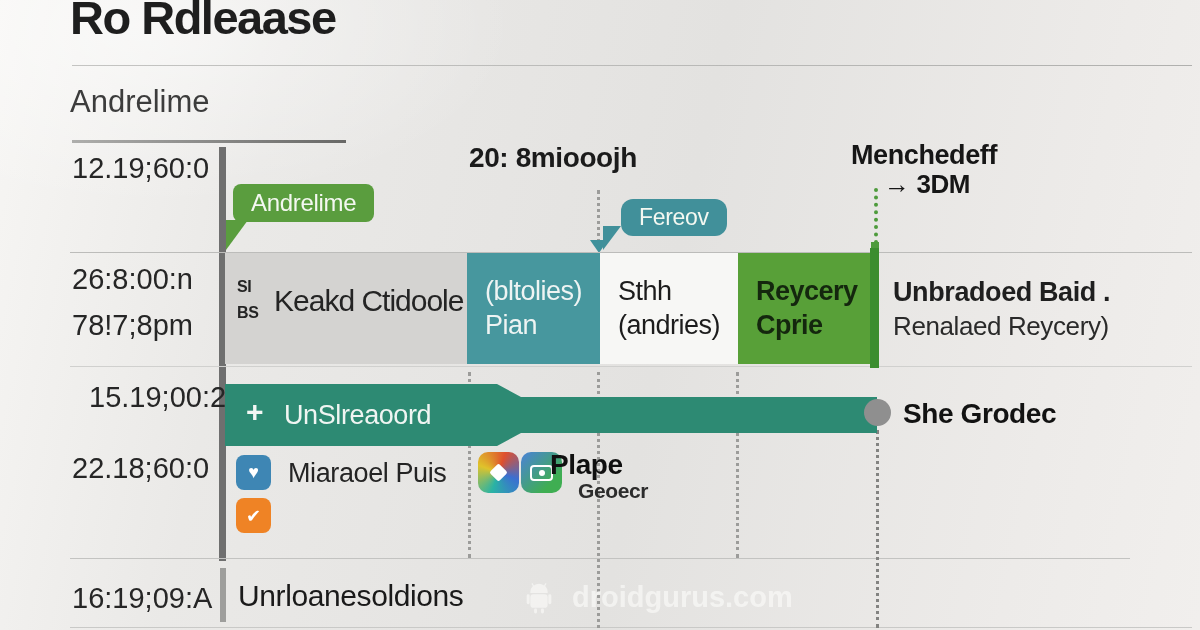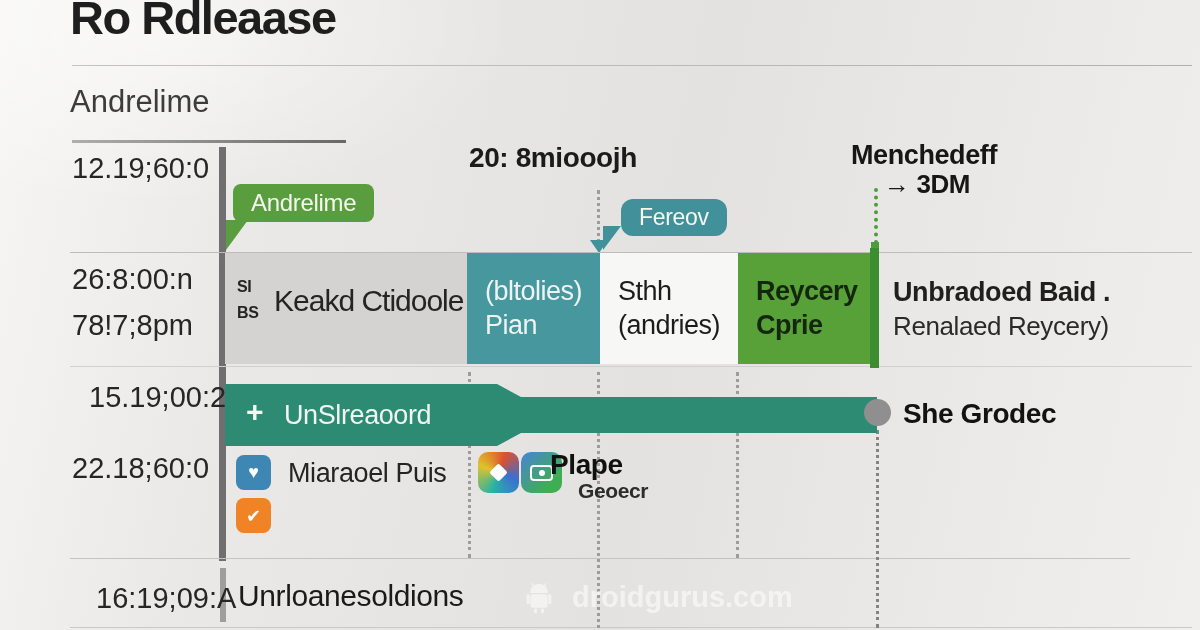--- a/index.html
+++ b/index.html
@@ -34,21 +34,21 @@
   <div class="abs" style="left:72px;top:140px;width:274px;height:3px;background:linear-gradient(to right,#aeaeac,#686866);"></div>
 
   <div class="abs" style="left:219px;top:147px;width:7px;height:414px;background:#6f6f6f;"></div>
   <div class="abs" style="left:220px;top:568px;width:6px;height:54px;background:#9e9e9c;"></div>
 
   <div class="abs time" style="left:72px;top:152px;">12.19;60:0</div>
   <div class="abs time" style="left:72px;top:263px;">26:8:00:n</div>
   <div class="abs time" style="left:72px;top:309px;">78!7;8pm</div>
   <div class="abs time" style="left:72px;top:381px;margin-left:17px;">15.19;00:2</div>
   <div class="abs time" style="left:72px;top:452px;">22.18;60:0</div>
-  <div class="abs time" style="left:72px;top:582px;margin-left:24px;">16:19;09:A</div>
+  <div class="abs time" style="left:72px;top:582px;">16:19;09:A</div>
 
   <div class="abs t bold" style="left:469px;top:142px;font-size:28px;color:#1b1b1b;">20: 8miooojh</div>
   <div class="abs t bold" style="left:851px;top:140px;font-size:27px;color:#161616;">Menchedeff</div>
   <div class="abs t bold" style="left:884px;top:169px;font-size:26px;color:#161616;">→ 3DM</div>
 
   <div class="abs bubble" style="left: 233px; top: 184px; background: rgb(90, 157, 62);">
     <span>Andrelime</span>
   </div>
   <div class="abs tail" style="left:226px;top:220px;border-top:30px solid #5a9d3e;border-right:22px solid transparent;"></div>
 

